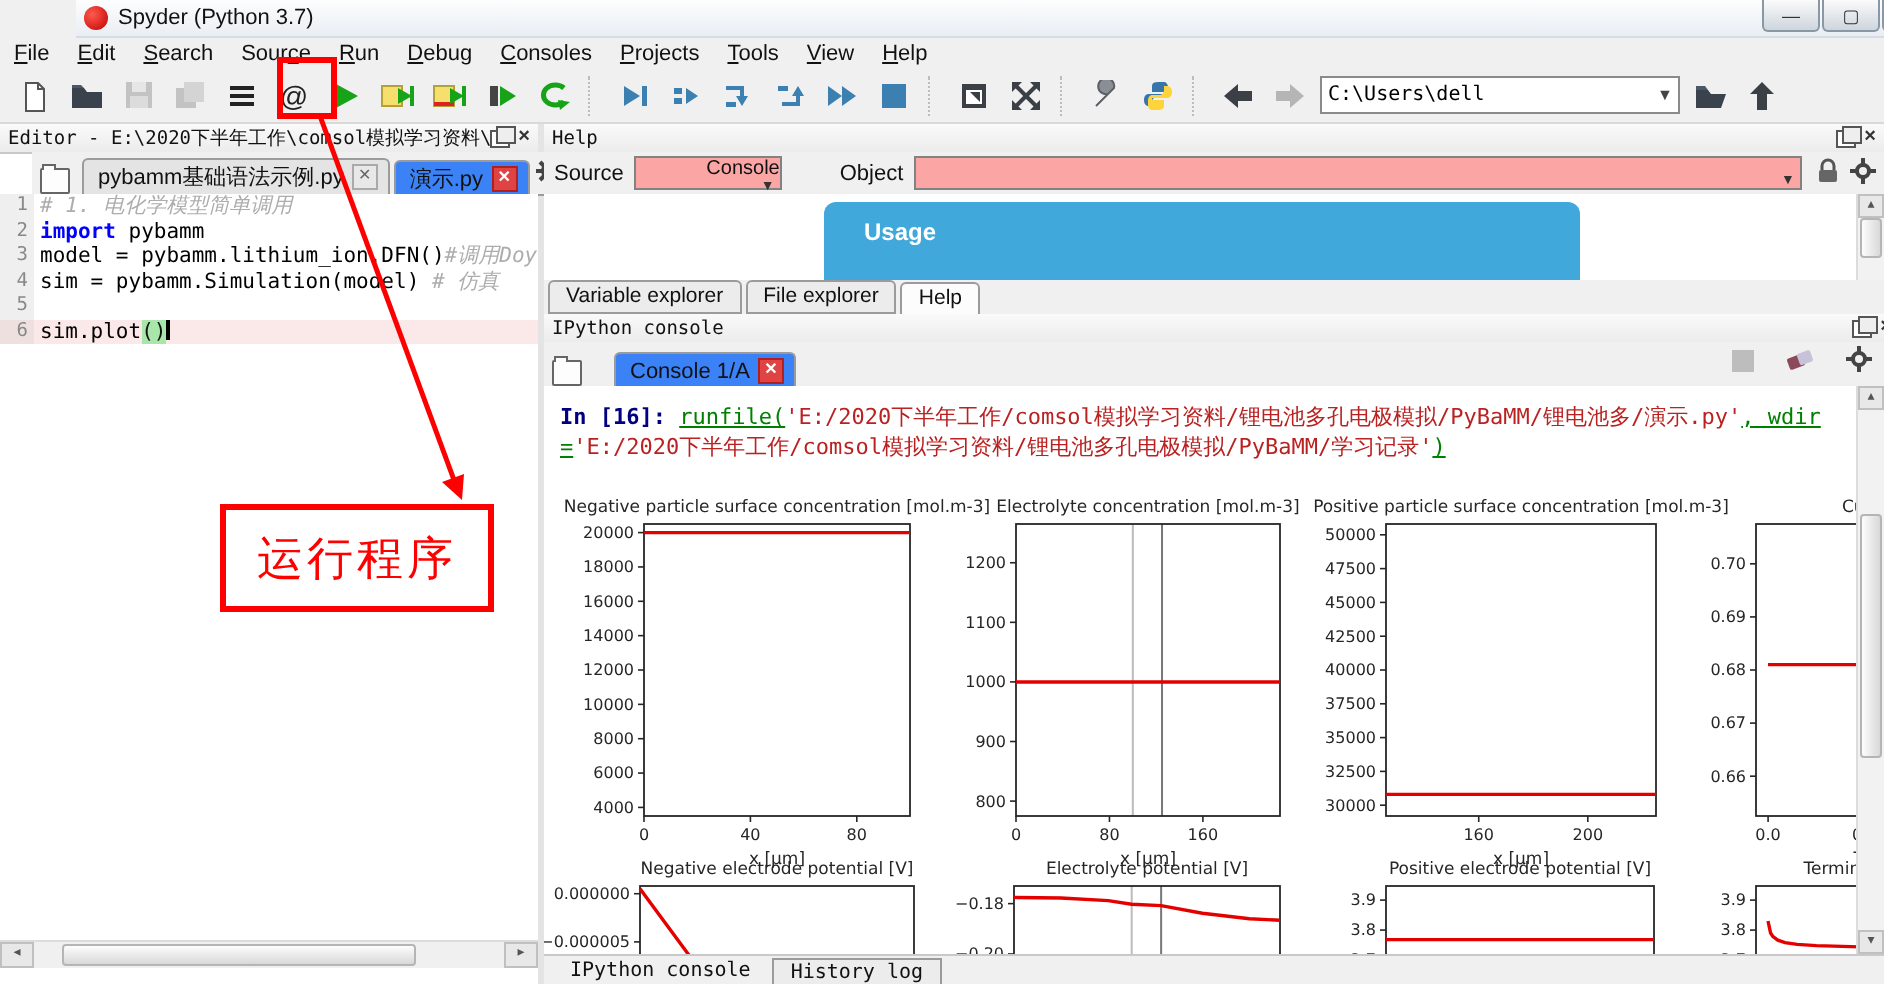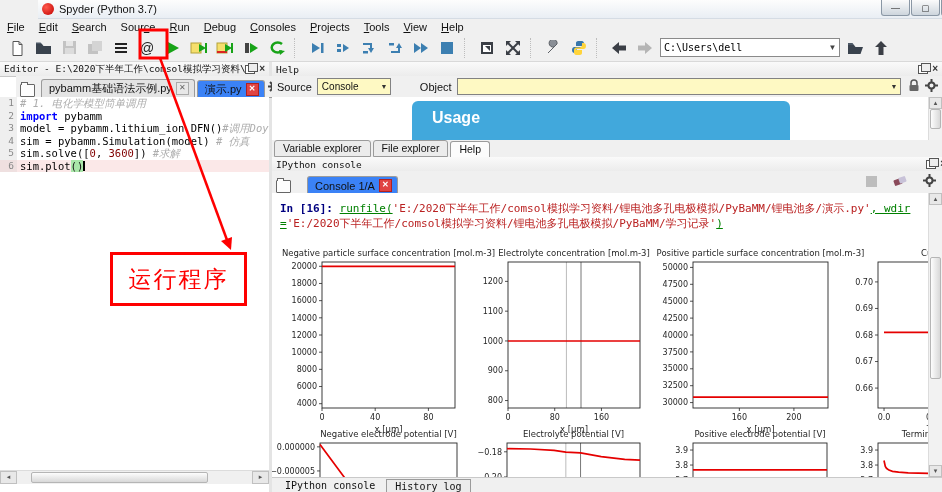--- a/index.html
+++ b/index.html
@@ -66,25 +66,25 @@
   .sbtn{width:15px;height:11px;background:#e8e8e8;border:1px solid #c0c0c0;font-size:7px;color:#555;
         text-align:center;line-height:10px;flex:0 0 auto;}
   .sthumb{height:9px;background:linear-gradient(#fdfdfd,#d8d8d8);border:1px solid #b5b5b5;border-radius:2px;}
   .vscroll{background:#f2f2f2;border-left:1px solid #dcdcdc;}
   .vthumb{position:absolute;left:1px;width:9px;background:linear-gradient(90deg,#fdfdfd,#d8d8d8);
           border:1px solid #b5b5b5;border-radius:2px;}
   
   #right-col{left:272px;top:62px;width:670px;height:430px;}
   #help-srcrow{position:absolute;left:0;top:14px;width:670px;height:21px;background:#f0f0f0;
                display:flex;align-items:center;gap:5px;padding-left:5px;box-sizing:border-box;}
-  .combo{background:#fef9c3;border:1px solid #828282;height:15px;display:flex;align-items:center;font-size:10px;}
+  .combo{background:#fca5a5;border:1px solid #828282;height:15px;display:flex;align-items:flex-end;font-size:10px;flex-direction:column;}
   .combo .dd{width:12px;text-align:center;font-size:7px;color:#333;}
   #help-content{position:absolute;left:0;top:35px;width:670px;height:43px;background:#fff;overflow:hidden;}
   #usage-banner{position:absolute;left:140px;top:4px;width:378px;height:40px;border-radius:6px 6px 0 0;
-                background:#41a8dc;color:#fff;font-weight:bold;font-size:16px;padding:8px 0 0 20px;box-sizing:border-box;}
+                background:#41a8dc;color:#fff;font-weight:bold;font-size:12px;padding:8px 0 0 20px;box-sizing:border-box;}
   .exp-tabs{position:absolute;left:0;top:78px;width:670px;height:17px;background:#f0f0f0;
             border-bottom:1px solid #9b9b9b;display:flex;align-items:flex-end;padding-left:2px;}
   .btab{border:1px solid #9b9b9b;background:#ececec;padding:1px 8px;font-size:10.5px;height:13px;
         line-height:12px;border-radius:3px 3px 0 0;margin-right:2px;white-space:nowrap;}
   .btab.active{background:#fcfcfc;border-bottom:1px solid #fcfcfc;position:relative;top:1px;}
   #ipy-head{position:absolute;left:0;top:95px;width:670px;}
   #console-tabbar{position:absolute;left:0;top:109px;width:670px;height:22px;gap:10px;}
   #console-content{position:absolute;left:0;top:131px;width:670px;height:284px;background:#fff;overflow:hidden;}
   #console-text{position:absolute;left:8px;top:8px;width:648px;font-family:"DejaVu Sans Mono",monospace;
                 font-size:11px;line-height:15px;word-break:break-all;}
@@ -350,21 +350,20 @@
       <div class="cl">
         <span class="gut">3</span>
         <span class="code"><span class="seg-plain">model = pybamm.lithium_ion.DFN()</span><span class="seg-comment">#调用Doyle-Fuller</span></span>
       </div>
       <div class="cl">
         <span class="gut">4</span>
         <span class="code"><span class="seg-plain">sim = pybamm.Simulation(model) </span><span class="seg-comment"># 仿真</span></span>
       </div>
       <div class="cl">
         <span class="gut">5</span>
-        <span class="code"><span class="seg-plain">sim.solve([</span><span class="seg-number">0</span><span class="seg-plain">, </span><span class="seg-number">3600</span><span class="seg-plain">]) </span><span class="seg-comment">#求解</span></span>
       </div>
       <div class="cl current">
         <span class="gut">6</span>
         <span class="code"><span class="seg-plain">sim.plot</span><span class="seg-paren">()</span><span class="caret"></span></span>
       </div>
     </div>
   <div class="hscroll abs" style="left:0;top:408px;width:269px;height:13px;">
     <span class="sbtn">◂</span>
     <div class="sthumb" style="width:175px;margin-left:14px;"></div>
     <div style="flex:1"></div>

